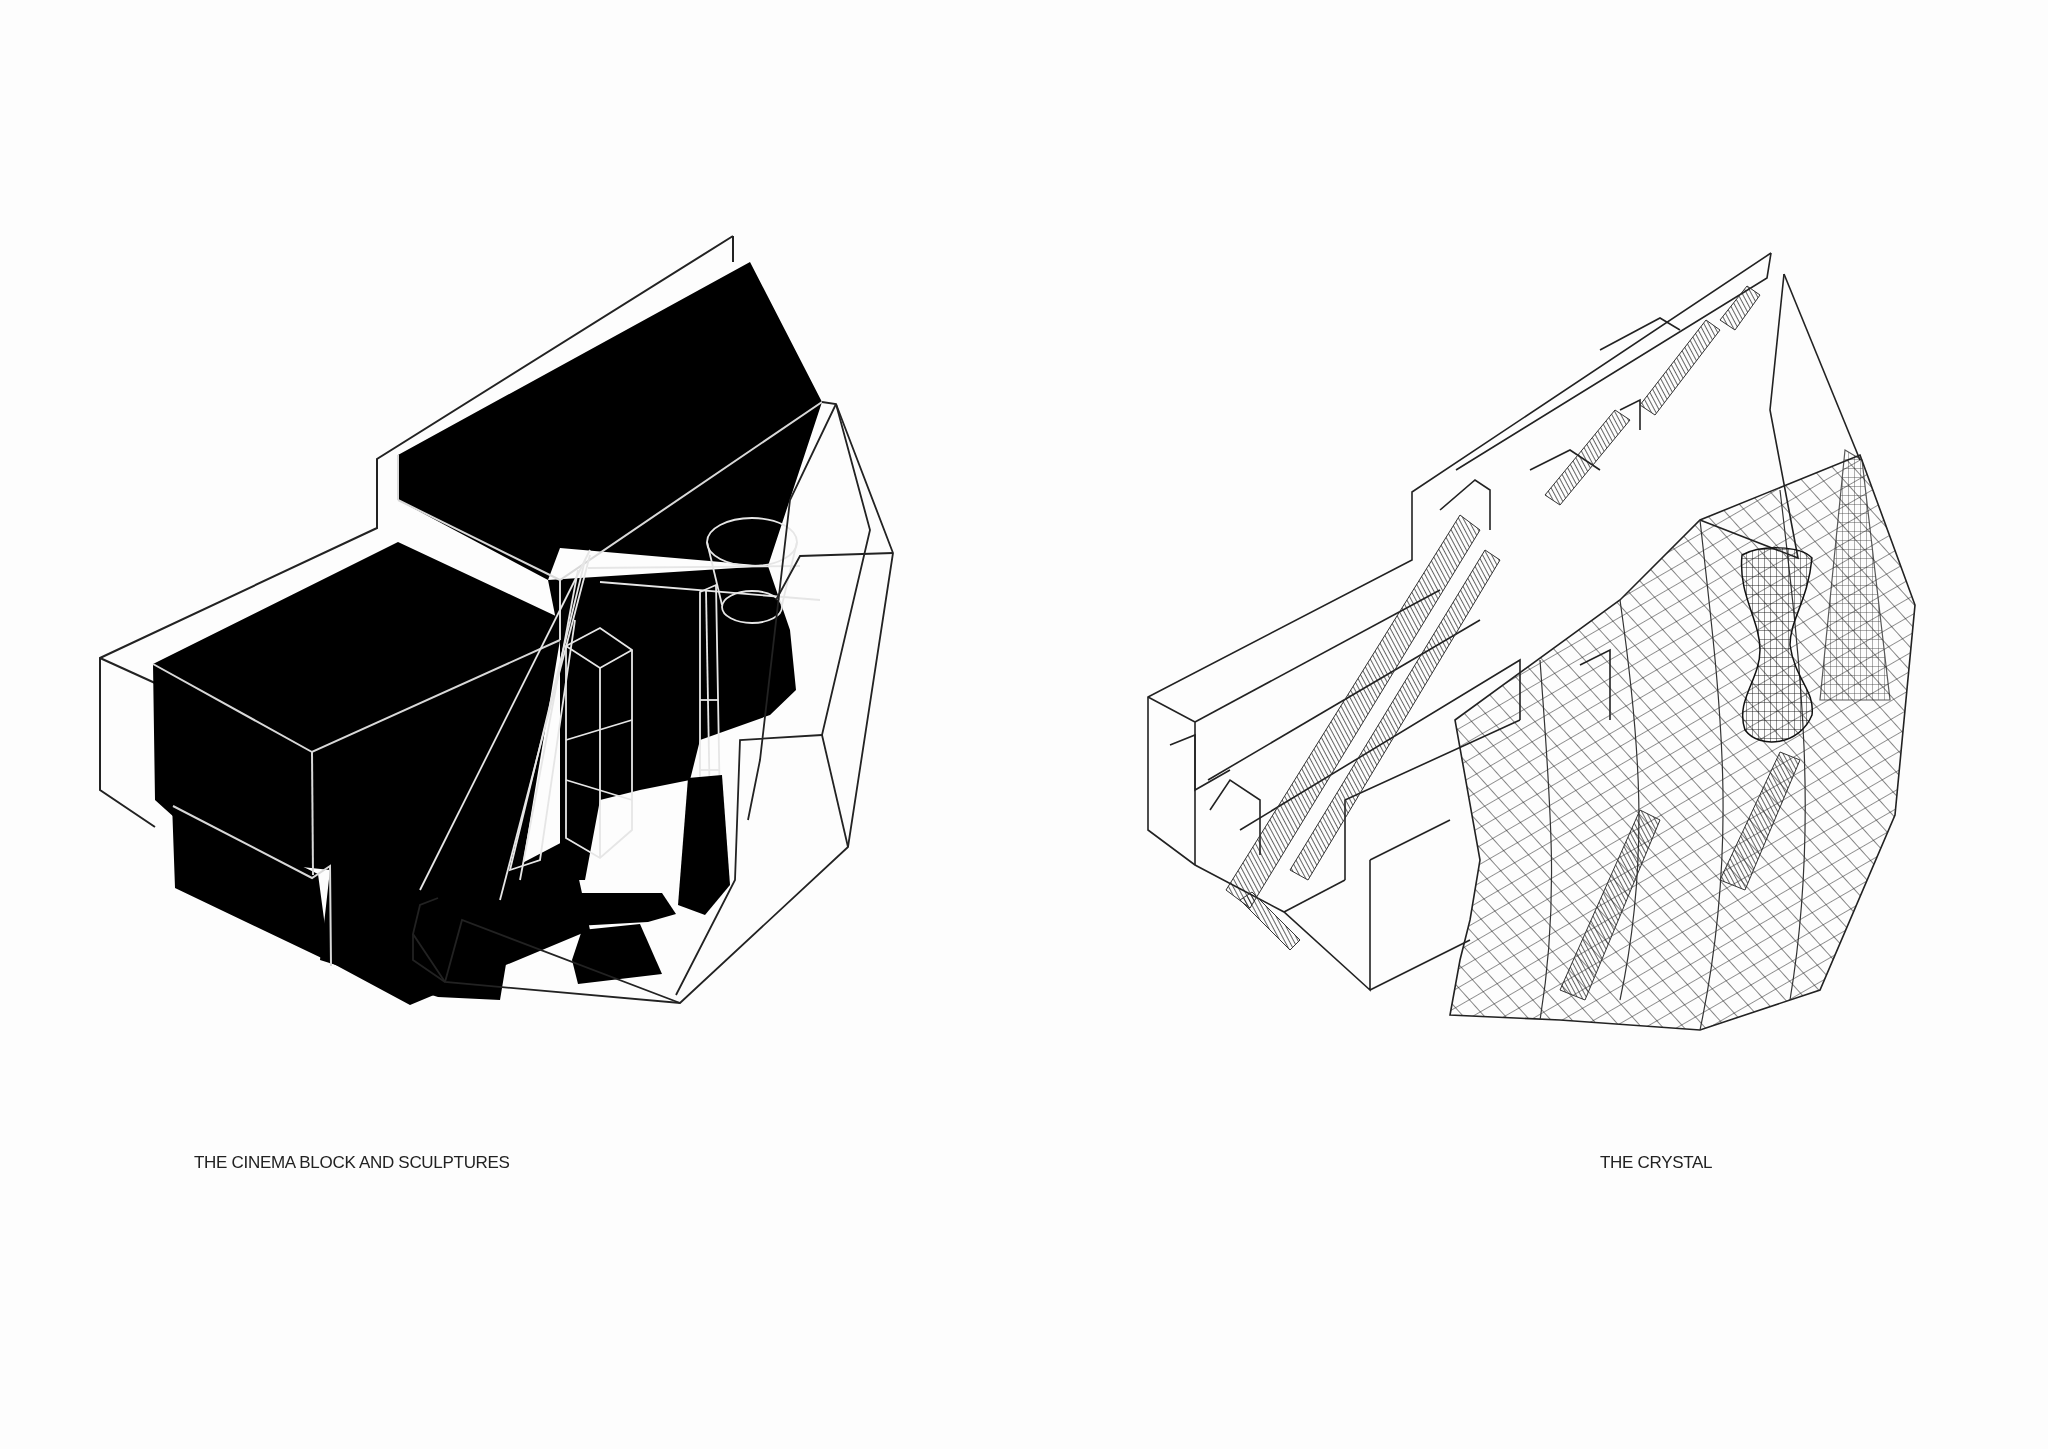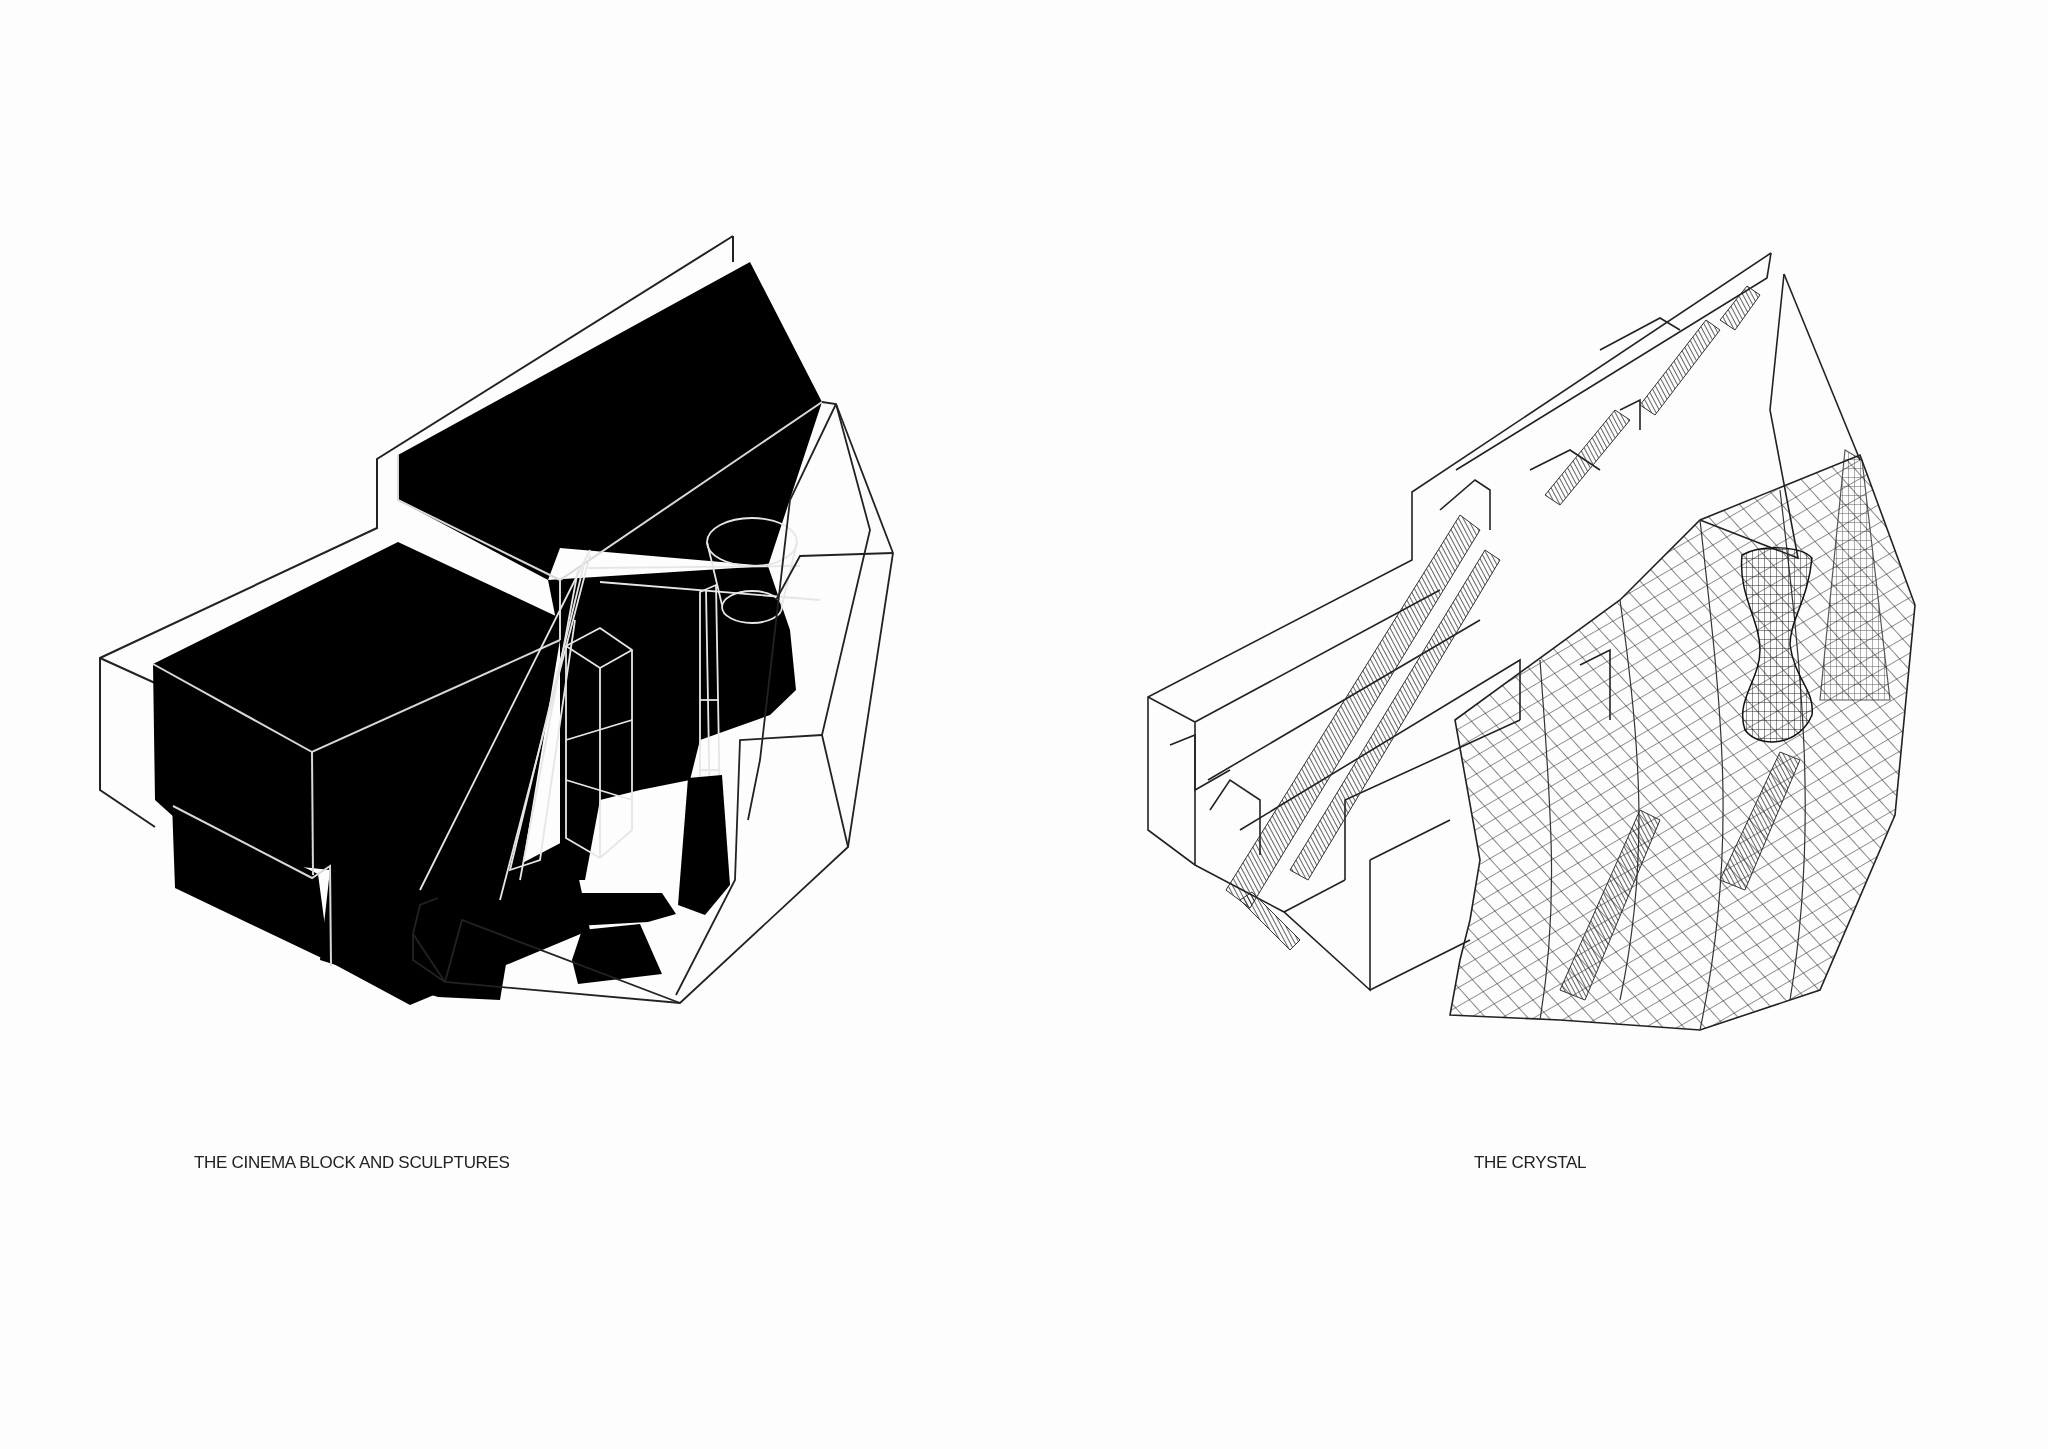--- a/index.html
+++ b/index.html
@@ -1,21 +1,21 @@
 <!DOCTYPE html>
 <html><head>
   <meta charset="utf-8">
   <style>
     html, body { margin: 0; padding: 0; background: #ffffff; }
     body { width: 2048px; height: 1449px; position: relative; overflow: hidden; font-family: "Liberation Sans", sans-serif; }
     .sheet { position: absolute; left: 0; top: 0; width: 2048px; height: 1449px; background: #fdfdfd; }
     svg.drawing { position: absolute; left: 0; top: 0; }
     .caption { position: absolute; font-family: "Liberation Sans", sans-serif; font-size: 17px; letter-spacing: -0.3px; color: #222222; text-transform: uppercase; white-space: nowrap; }
     .cap-left { left: 194px; top: 1153px; }
-    .cap-right { left: 1474px; top: 1153px; }
+    .cap-right { left: 1600px; top: 1153px; }
   </style>
 </head>
 <body>
 
 <div class="sheet">
 
   <svg class="drawing" width="2048" height="1449" viewBox="0 0 2048 1449">
     <defs>
       <pattern id="hatch" width="4" height="4" patternUnits="userSpaceOnUse" patternTransform="rotate(-28)">
         <line x1="0" y1="0" x2="0" y2="4" stroke="#222" stroke-width="1.4"></line>

